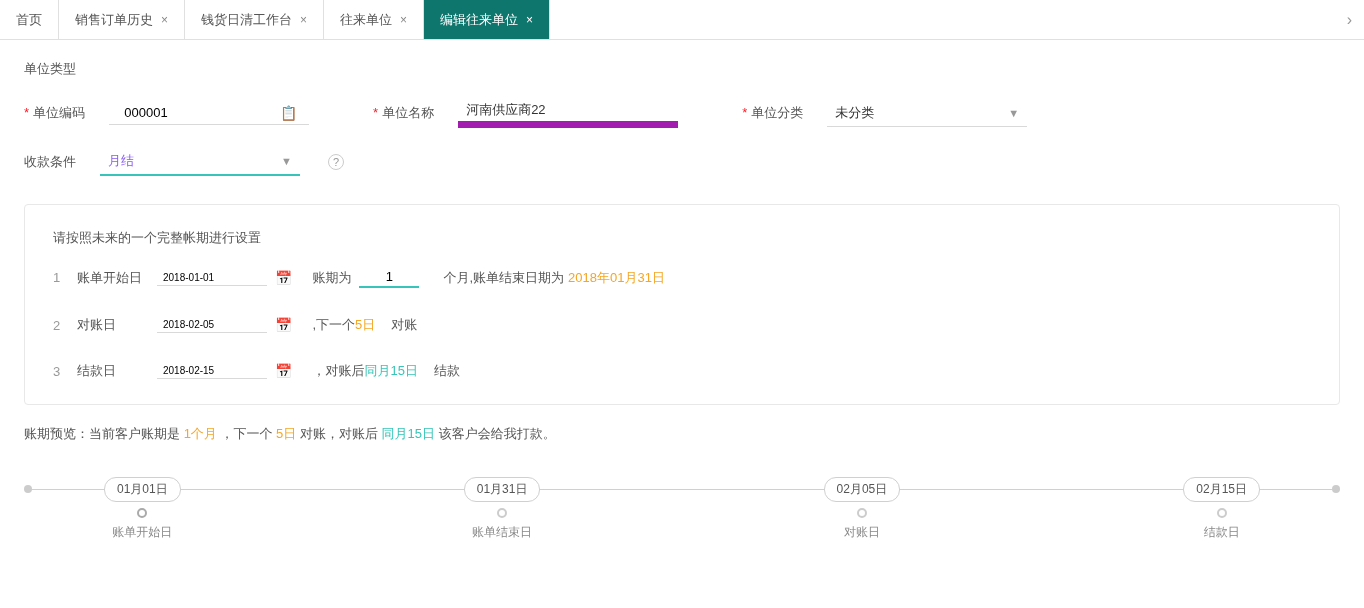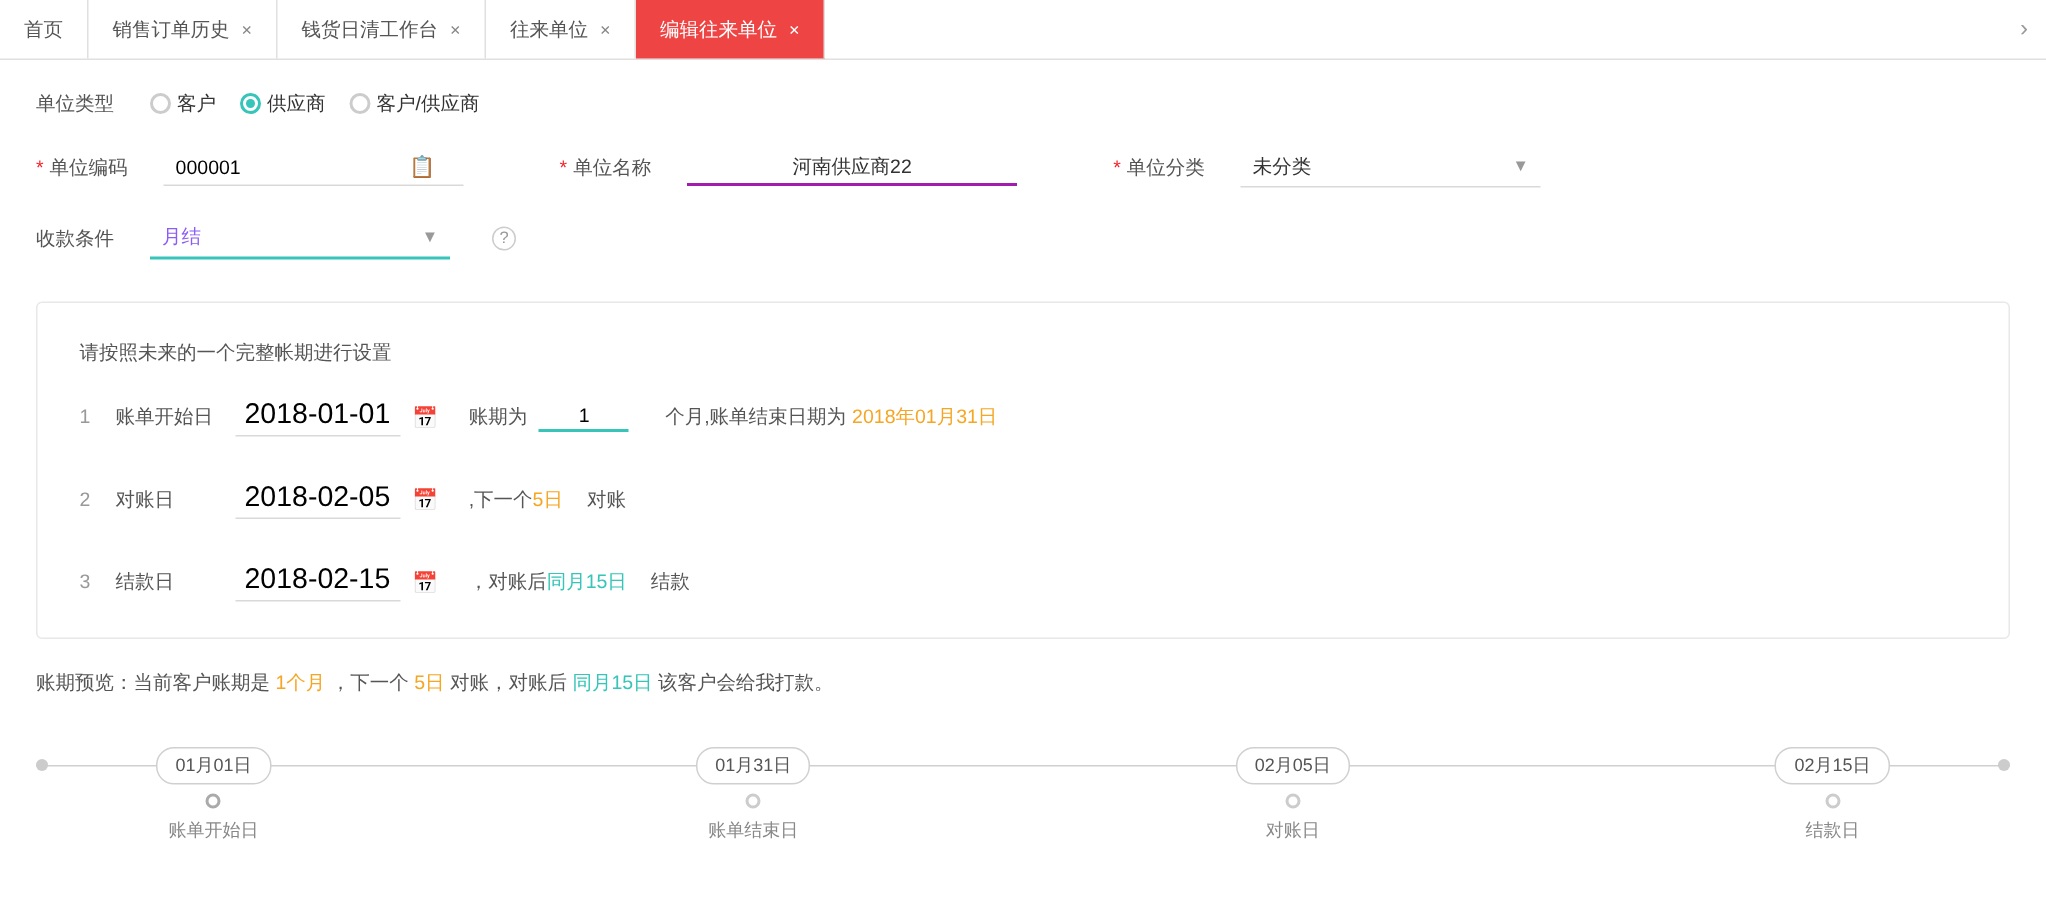--- a/index.html
+++ b/index.html
@@ -11,21 +11,21 @@
       background: #fff; border-bottom: 1px solid #e0e0e0;
       height: 40px;
     }
     .tab {
       display: flex; align-items: center; padding: 0 16px;
       cursor: pointer; border-right: 1px solid #e0e0e0;
       font-size: 13px; color: #555; white-space: nowrap;
       user-select: none; position: relative;
     }
     .tab.active {
-      background: #ef4444; color: #fff;
+      background: #0f766e; color: #fff;
     }
     .tab .close-x {
       margin-left: 8px; font-size: 12px; color: inherit; opacity: 0.7;
       cursor: pointer;
     }
     .tab.active .close-x { color: #fff; opacity: 1; }
     .tab-expand {
       margin-left: auto; display: flex; align-items: center; padding: 0 12px;
       cursor: pointer; font-size: 16px; color: #999;
     }
@@ -56,25 +56,25 @@
     }
     .radio-circle.selected { border-color: #36c5b8; }
     .radio-circle.selected::after {
       content: ''; width: 6px; height: 6px; background: #36c5b8;
       border-radius: 50%; position: absolute; top: 50%; left: 50%;
       transform: translate(-50%, -50%);
     }
 
     
     .input-field {
-      border: none; border-bottom: 2px solid #a21caf;
+      border: none; border-bottom: 7px solid #a21caf;
       padding: 4px 8px; font-size: 13px; color: #333;
-      outline: none; background: transparent; min-width: 120px; text-align: center;
-    }
-    .input-with-icon { display: flex; align-items: center; border-bottom: 1px solid #d9d9d9; }
+      outline: none; background: transparent; min-width: 120px;
+    }
+    .input-with-icon { display: flex; align-items: center; border-bottom: 1px solid #d9d9d9; justify-content: center; }
     .input-with-icon input { border: none; outline: none; padding: 4px 8px; font-size: 13px; background: transparent; }
     .calendar-icon { color: #aaa; font-size: 14px; cursor: pointer; padding: 0 4px; }
 
     
     .select-field {
       display: flex; align-items: center; gap: 4px;
       border-bottom: 1px solid #d9d9d9; padding: 4px 8px;
       min-width: 150px; cursor: pointer; font-size: 13px;
     }
     .select-value { color: #8b5cf6; }
@@ -100,21 +100,21 @@
       display: flex; align-items: center; margin-bottom: 28px;
       font-size: 13px;
     }
     .setting-num {
       width: 24px; color: #999; font-size: 13px;
     }
     .setting-label { width: 80px; color: #555; }
     .date-input-wrap { display: flex; align-items: center; gap: 4px; }
     .date-input {
       border: none; border-bottom: 1px solid #d9d9d9;
-      padding: 2px 6px; font-size: 19px; width: 110px; outline: none; background: transparent;
+      padding: 2px 6px; font-size: 10px; width: 110px; outline: none; background: transparent;
     }
     .setting-desc { margin-left: 16px; color: #555; }
     .highlight-orange { color: #f5a623; }
     .highlight-teal { color: #36c5b8; }
     .period-input {
       border: none; border-bottom: 2px solid #36c5b8;
       width: 60px; font-size: 13px; text-align: center;
       outline: none; background: transparent; padding: 2px 4px;
     }
 
@@ -187,34 +187,20 @@
     <span>编辑往来单位</span>
     <span class="close-x">×</span>
   </div>
   <div class="tab-expand">›</div>
 </div>
 
 <div class="main-content">
 
   <div class="form-row">
     <span class="form-label">单位类型</span>
-    <div class="radio-group">
-      <label class="radio-item">
-        <span class="radio-circle"></span>
-        <span>客户</span>
-      </label>
-      <label class="radio-item">
-        <span class="radio-circle selected"></span>
-        <span>供应商</span>
-      </label>
-      <label class="radio-item">
-        <span class="radio-circle"></span>
-        <span>客户/供应商</span>
-      </label>
-    </div>
   </div>
 
   <div class="form-row">
 
     <span class="form-label">
       <span class="required-star">*</span><span>单位编码</span>
     </span>
     <div class="input-with-icon" style="width:200px;">
       <input type="text" class="" style="border: none; outline: none; font-size: 13px; background: transparent; width: 160px;" value="000001">
       <span class="calendar-icon">📋</span>

